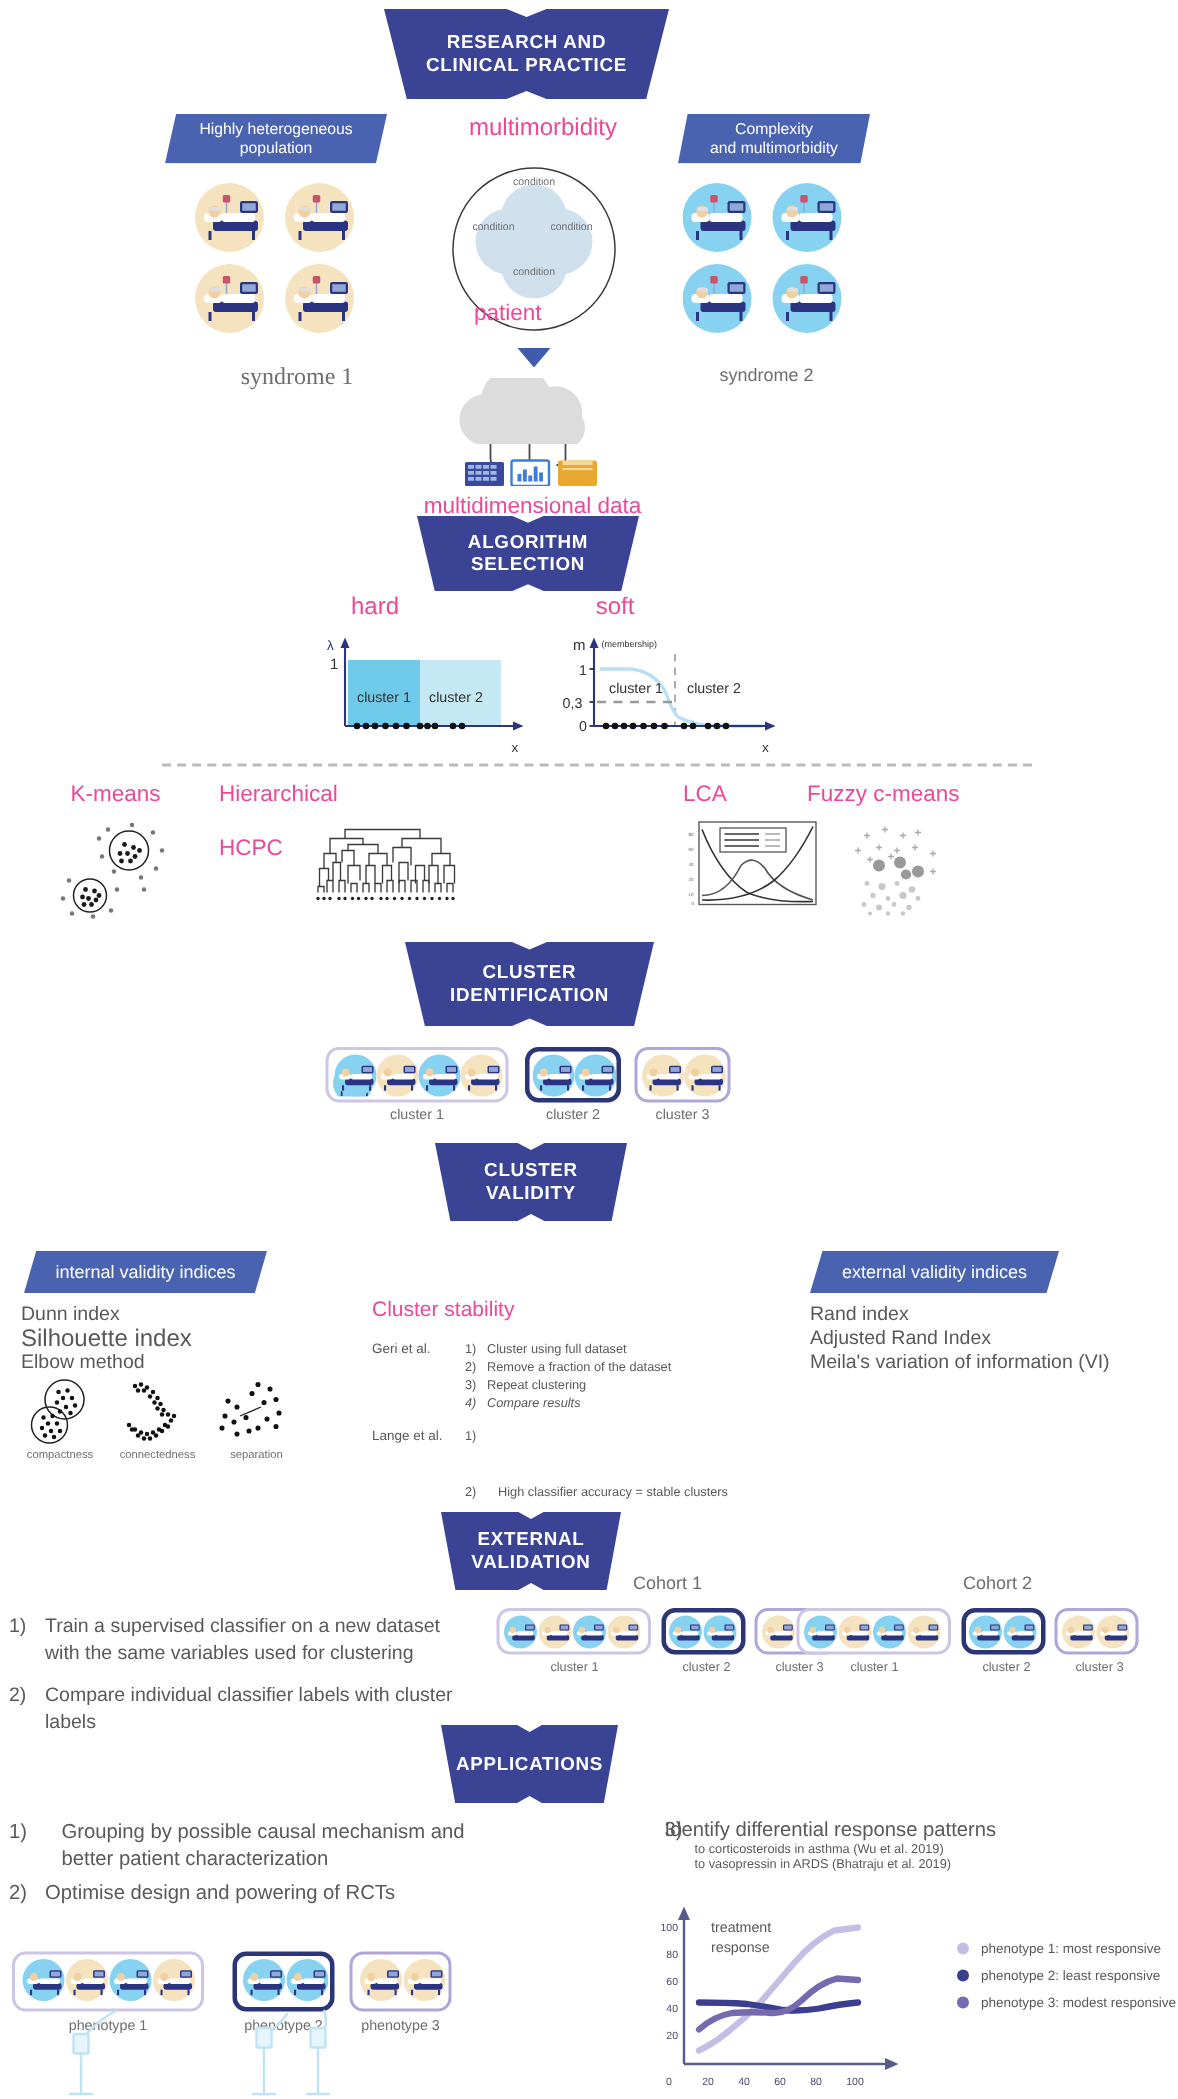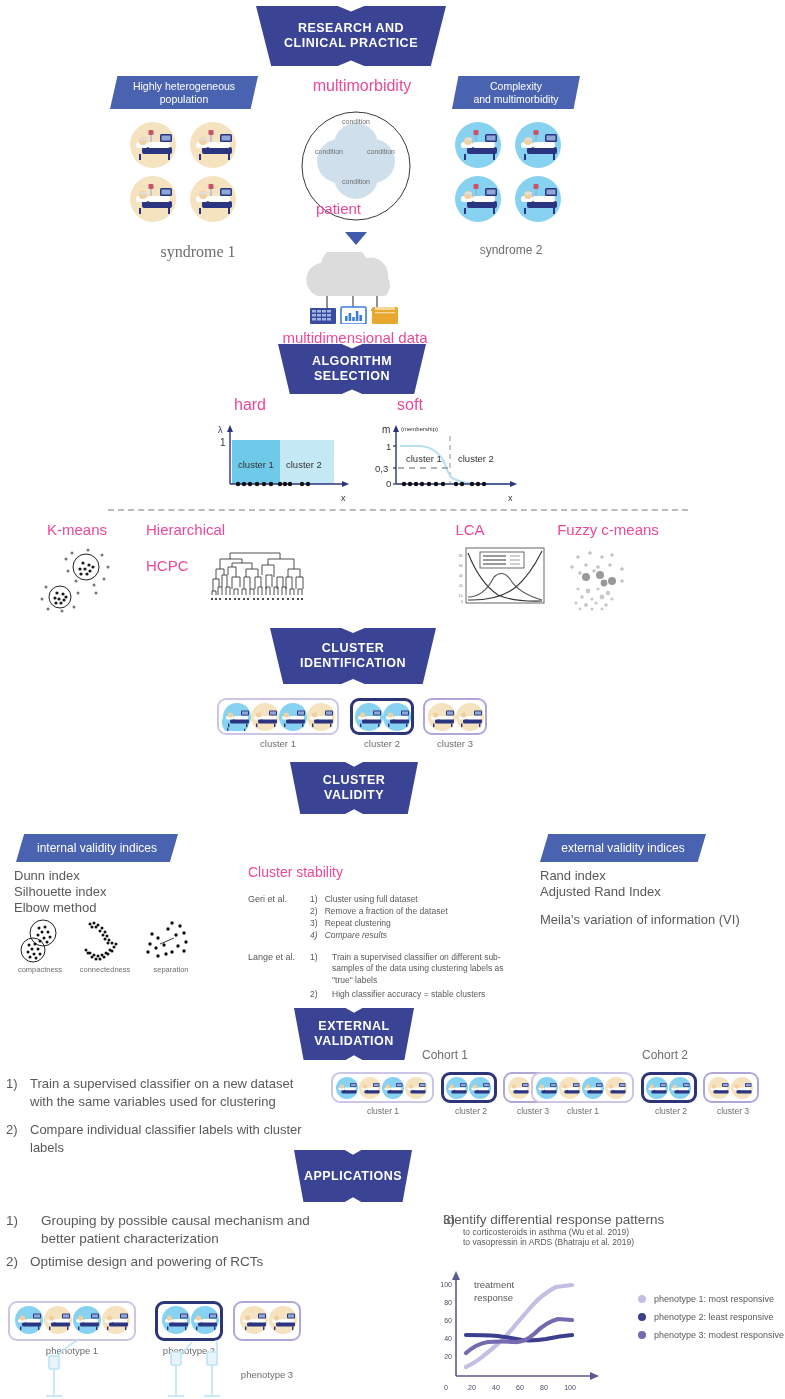--- a/index.html
+++ b/index.html
@@ -352,21 +352,21 @@
   <g fill="#666" font-size="3" font-family="Liberation Sans">
     <text x="1" y="12">80</text>
       <text x="1" y="22">60</text>
       <text x="1" y="32">40</text>
     <text x="1" y="42">20</text>
       <text x="1" y="52">10</text>
       <text x="3" y="58">0</text>
   </g>
 </svg>
 
-<div class="ttl" style="left:538px;top:521px;width:140px;text-align:center;font-size:15px;">Fuzzy c-means</div>
+<div class="ttl" style="left:538px;top:521px;width:140px;text-align:left;font-size:15px;">Fuzzy c-means</div>
 <svg class="abs" style="left:556px;top:545px;" width="100" height="70" viewBox="0 0 100 70">
   <g fill="#999">
     <circle cx="30" cy="32" r="4"></circle>
       <circle cx="44" cy="30" r="4"></circle>
       <circle cx="56" cy="36" r="4"></circle>
     <circle cx="48" cy="38" r="3.4"></circle>
   </g>
   <g stroke="#aaa" stroke-width="0.9">
     <path d="M22 10 l0 4 M20 12 l4 0"></path>
       <path d="M34 6 l0 4 M32 8 l4 0"></path>
@@ -468,21 +468,21 @@
 
 <div class="banner" style="left:290px;top:762px;width:128px;height:52px;font-size:12.5px;">
   <span style="white-space:pre-line">CLUSTER
 VALIDITY</span>
 </div>
 
 <div class="tag" style="left:16px;top:834px;width:162px;height:28px;font-size:12px;">
   <span>internal validity indices</span>
 </div>
 <div class="lbl" style="left:14px;top:868px;font-size:13px;">Dunn index</div>
-<div class="lbl" style="left:14px;top:884px;font-size:13px;">Silhouette index</div>
+<div class="lbl" style="left:14px;top:884px;font-size:16px;">Silhouette index</div>
 <div class="lbl" style="left:14px;top:900px;font-size:13px;">Elbow method</div>
 
 <svg class="abs" style="left:14px;top:918px;" width="52" height="46" viewBox="0 0 52 46">
   <circle cx="29" cy="15" r="13" fill="none" stroke="#222" stroke-width="1"></circle>
   <circle cx="19" cy="32" r="12" fill="none" stroke="#222" stroke-width="1"></circle>
   <g fill="#111">
     <circle cx="25" cy="10" r="1.5"></circle>
       <circle cx="31" cy="9" r="1.5"></circle>
       <circle cx="28" cy="14" r="1.5"></circle>
     <circle cx="34" cy="14" r="1.5"></circle>
@@ -565,33 +565,32 @@
 <div class="ttl" style="left:248px;top:864px;font-size:14px;">Cluster stability</div>
 <div class="lbl" style="left:248px;top:894px;font-size:9px;">Geri et al.</div>
 <div class="abs" style="left:310px;top:894px;font-size:8.5px;"><span>1)</span>&nbsp;&nbsp;&nbsp;<span>Cluster using full dataset</span></div>
 <div class="abs" style="left:310px;top:906px;font-size:8.5px;"><span>2)</span>&nbsp;&nbsp;&nbsp;<span>Remove a fraction of the dataset</span></div>
 <div class="abs" style="left:310px;top:918px;font-size:8.5px;"><span>3)</span>&nbsp;&nbsp;&nbsp;<span>Repeat clustering</span></div>
 <div class="abs" style="left:310px;top:930px;font-size:8.5px;font-style:italic;"><span>4)</span>&nbsp;&nbsp;&nbsp;<span>Compare results</span></div>
 
 <div class="lbl" style="left:248px;top:952px;font-size:9px;">Lange et al.</div>
 <div class="abs" style="left:310px;top:952px;width:210px;font-size:8.5px;line-height:1.35;">
     <span style="position:absolute;left:0">1)</span>
-    <span style="display:block;margin-left:22px;">Train a supervised classifier on different sub-samples of the data using clustering labels as "true" labels</span>
   </div>
 <div class="abs" style="left:310px;top:989px;width:210px;font-size:8.5px;line-height:1.35;">
     <span style="position:absolute;left:0">2)</span>
     <span style="display:block;margin-left:22px;">High classifier accuracy = stable clusters</span>
   </div>
 
 <div class="tag" style="left:540px;top:834px;width:166px;height:28px;font-size:12px;">
   <span>external validity indices</span>
 </div>
 <div class="lbl" style="left:540px;top:868px;font-size:13px;">Rand index</div>
 <div class="lbl" style="left:540px;top:884px;font-size:13px;">Adjusted Rand Index</div>
-<div class="lbl" style="left:540px;top:900px;font-size:13px;margin-top:12px;">Meila's variation of information (VI)</div>
+<div class="lbl" style="left:540px;top:900px;font-size:13px;">Meila's variation of information (VI)</div>
 
 <div class="banner" style="left:294px;top:1008px;width:120px;height:52px;font-size:12.5px;">
   <span style="white-space:pre-line">EXTERNAL
 VALIDATION</span>
 </div>
 
 <div class="abs" style="left:6px;top:1075px;width:300px;font-size:13px;line-height:1.35;">
   <span style="position:absolute;left:0;">1)</span>
   <span style="display:block;margin-left:24px;">Train a supervised classifier on a new dataset with the same variables used for clustering</span>
 </div>
@@ -744,21 +743,21 @@
 
 <div class="cbox mid" style="left:233px;top:1301px;width:68px;height:40px;"></div>
 <svg class="abs" style="left:239px;top:1305px;" width="58" height="32" viewBox="0 0 58 32">
   <g fill="#f5e2be">
       <use href="#mini" x="1" y="1"></use>
     </g>
   <g fill="#f5e2be">
       <use href="#mini" x="30" y="1"></use>
     </g>
 </svg>
-<div class="caption" style="left:227px;top:1345px;width:80px;font-size:9.5px;margin-top:24px;">phenotype 3</div>
+<div class="caption" style="left:227px;top:1345px;width:80px;font-size:9.5px;">phenotype 3</div>
 
 <svg class="abs" style="left:20px;top:1338px;" width="260" height="61" viewBox="0 0 260 61">
   <g fill="none" stroke="#bfe3f5" stroke-width="1.6">
     <path d="M58 2 Q40 12 34 24"></path>
     <path d="M34 24 L34 58"></path>
     <path d="M26 58 L42 58"></path>
     <rect x="29" y="18" width="10" height="13" rx="1" fill="#e7f4fb" stroke="#bfe3f5"></rect>
     <path d="M172 4 Q164 14 156 20"></path>
     <path d="M156 20 L156 58"></path>
     <path d="M148 58 L164 58"></path>

